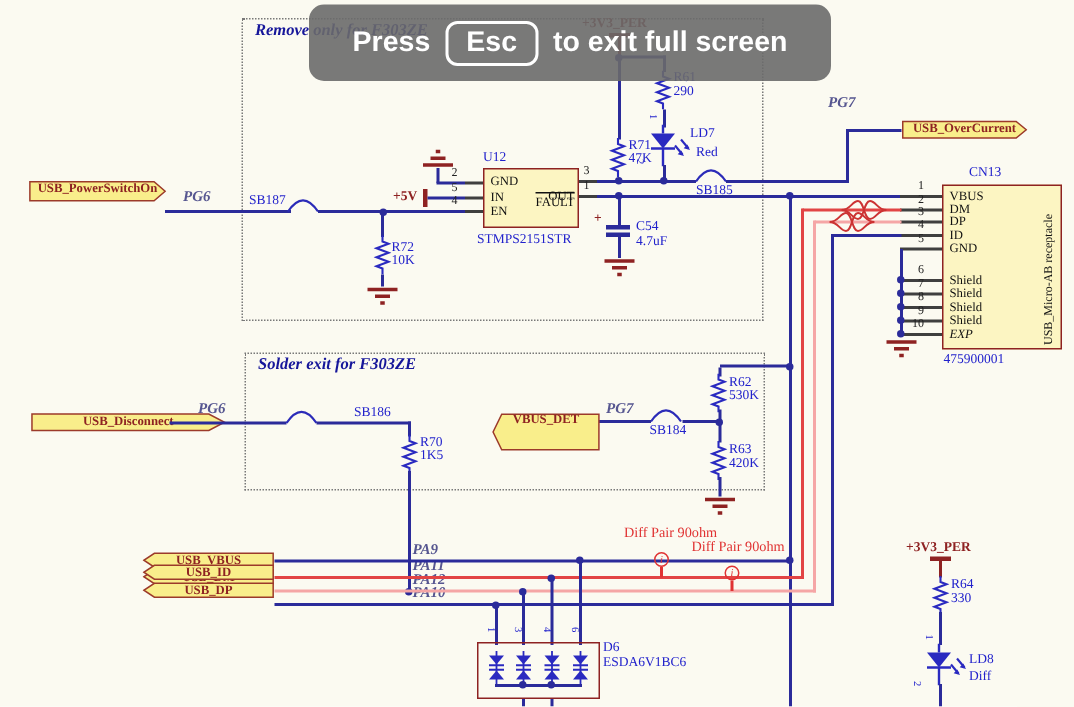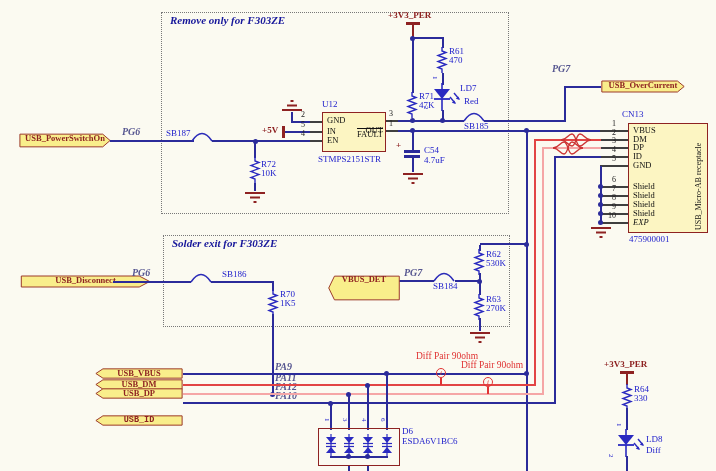--- a/index.html
+++ b/index.html
@@ -82,38 +82,38 @@
   <div class="a" style="left:412px;top:24px;width:2px;height:13px;background:#8e2222;"></div>
   <div class="a wn v" style="left:412px;top:37px;height:56px;"></div>
   <div class="a wn h" style="left:413px;top:37px;width:31px;"></div>
   <div class="a wn v" style="left:442px;top:37px;height:11px;"></div>
   <div class="dot" style="left:410px;top:36px;"></div>
 
   <svg class="a" style="left:436px;top:47px;width:12px;height:26px;">
       <use href="#rsym"></use>
     </svg>
   <div class="t ref" style="left:449px;top:47px;">R61</div>
-  <div class="t val" style="left:449px;top:56px;">470</div>
+  <div class="t val" style="left:449px;top:56px;">290</div>
   <svg class="a" style="left:406px;top:92px;width:12px;height:26px;">
       <use href="#rsym"></use>
     </svg>
   <div class="t ref" style="left:419px;top:92px;">R71</div>
   <div class="t val" style="left:419px;top:101px;">47K</div>
 
   <div class="a wn v" style="left:442px;top:73px;height:12px;"></div>
   <div class="t rot" style="left:433px;top:74px;">1</div>
   <svg class="a" style="left:432px;top:83px;width:28px;height:28px;">
       <use href="#ledsym"></use>
     </svg>
   <div class="t rot" style="left:424px;top:104px;">2</div>
   <div class="a wn v" style="left:442px;top:110px;height:12px;"></div>
   <div class="t ref" style="left:460px;top:84px;">LD7</div>
   <div class="t val" style="left:464px;top:97px;">Red</div>
 
-  <div class="port" style="left:19px;top:133px;width:92px;height:15px;">
+  <div class="port" style="left:19px;top:120px;width:92px;height:15px;">
     <svg viewBox="0 0 100 13" preserveAspectRatio="none">
         <polygon points="1,1 91,1 99,6.5 91,12 1,12" fill="#f9ee8b" stroke="#9c3a2a" vector-effect="non-scaling-stroke"></polygon>
       </svg>
     <span>USB_PowerSwitchOn</span>
   </div>
   <div class="t net" style="left:122px;top:127px;">PG6</div>
   <div class="a wn h" style="left:110px;top:140px;width:84px;"></div>
   <svg class="a" style="left:191px;top:132px;width:22px;height:10px;">
       <use href="#arcsym"></use>
     </svg>
@@ -214,38 +214,38 @@
     <svg viewBox="0 0 100 13" preserveAspectRatio="none">
         <polygon points="99,1 9,1 1,6.5 9,12 99,12" fill="#f9ee8b" stroke="#9c3a2a" vector-effect="non-scaling-stroke"></polygon>
       </svg>
     <span>VBUS_DET</span>
   </div>
   <div class="a wn v" style="left:479px;top:282px;height:13px;"></div>
   <svg class="a" style="left:473px;top:294px;width:12px;height:26px;">
       <use href="#rsym"></use>
     </svg>
   <div class="t ref" style="left:486px;top:295px;">R63</div>
-  <div class="t val" style="left:486px;top:304px;">270K</div>
+  <div class="t val" style="left:486px;top:304px;">420K</div>
   <div class="a wn v" style="left:479px;top:318px;height:13px;"></div>
   <svg class="a" style="left:468px;top:331px;width:24px;height:14px;">
       <use href="#gndsym"></use>
     </svg>
 
   <div class="port" style="left:20px;top:275px;width:94px;height:13px;padding-left:37px;">
     <svg viewBox="0 0 100 13" preserveAspectRatio="none">
         <polygon points="1,1 91,1 99,6.5 91,12 1,12" fill="#f9ee8b" stroke="#9c3a2a" vector-effect="non-scaling-stroke"></polygon>
       </svg>
     <span>USB_Disconnect</span>
   </div>
   <div class="t net" style="left:132px;top:268px;">PG6</div>
   <div class="a wn h" style="left:113px;top:281px;width:78px;"></div>
   <svg class="a" style="left:190px;top:273px;width:22px;height:10px;">
       <use href="#arcsym"></use>
     </svg>
-  <div class="t ref" style="left:186px;top:270px;padding-left:36px;">SB186</div>
+  <div class="t ref" style="left:200px;top:270px;padding-left:36px;">SB186</div>
   <div class="a wn h" style="left:211px;top:281px;width:63px;"></div>
   <div class="a wn v" style="left:272px;top:281px;height:10px;"></div>
   <svg class="a" style="left:267px;top:290px;width:12px;height:26px;">
       <use href="#rsym"></use>
     </svg>
   <div class="t ref" style="left:280px;top:290px;">R70</div>
   <div class="t val" style="left:280px;top:299px;">1K5</div>
   <div class="a wn v" style="left:272px;top:314px;height:81px;"></div>
   <div class="dot" style="left:270px;top:392px;"></div>
 
@@ -260,21 +260,21 @@
         <polygon points="99,1 9,1 1,6.5 9,12 99,12" fill="#f9ee8b" stroke="#9c3a2a" vector-effect="non-scaling-stroke"></polygon>
       </svg>
     <span style="line-height:11px;">USB_DM</span>
   </div>
   <div class="port" style="left:95px;top:388px;width:88px;height:11px;">
     <svg viewBox="0 0 100 13" preserveAspectRatio="none">
         <polygon points="99,1 9,1 1,6.5 9,12 99,12" fill="#f9ee8b" stroke="#9c3a2a" vector-effect="non-scaling-stroke"></polygon>
       </svg>
     <span style="line-height:11px;">USB_DP</span>
   </div>
-  <div class="port" style="left:95px;top:415px;width:88px;height:11px;font-family:Liberation Mono, monospace;">
+  <div class="port" style="left:95px;top:376px;width:88px;height:11px;">
     <svg viewBox="0 0 100 13" preserveAspectRatio="none">
         <polygon points="99,1 9,1 1,6.5 9,12 99,12" fill="#f9ee8b" stroke="#9c3a2a" vector-effect="non-scaling-stroke"></polygon>
       </svg>
     <span style="line-height:11px;">USB_ID</span>
   </div>
   <div class="t net" style="left:275px;top:362px;">PA9</div>
   <div class="t net" style="left:275px;top:373px;">PA11</div>
   <div class="t net" style="left:275px;top:382px;">PA12</div>
   <div class="t net" style="left:275px;top:391px;">PA10</div>
 
@@ -321,21 +321,21 @@
     </svg>
   <div class="a wn h" style="left:330px;top:456px;width:58px;"></div>
   <div class="dot" style="left:346px;top:454px;"></div>
   <div class="dot" style="left:365px;top:454px;"></div>
   <div class="a wn v" style="left:348px;top:466px;height:5px;"></div>
   <div class="a wn v" style="left:367px;top:466px;height:5px;"></div>
   <div class="t ref" style="left:402px;top:427px;">D6</div>
   <div class="t ref" style="left:402px;top:437px;font-family:Liberation Serif, serif;">ESDA6V1BC6</div>
 
   <div class="chipbox" style="left:628px;top:123px;width:80px;height:110px;"></div>
-  <div class="t ref" style="left:622px;top:110px;">CN13</div>
+  <div class="t ref" style="left:646px;top:110px;">CN13</div>
   <div class="t ref" style="left:629px;top:235px;">475900001</div>
   <div class="a vtext" style="left:694px;top:126px;height:104px;">USB_Micro-AB receptacle</div>
 
   <div class="a wl" style="left:600px;top:130px;width:28px;"></div>
   <div class="a wl" style="left:600px;top:139px;width:28px;"></div>
   <div class="a wl" style="left:600px;top:147px;width:28px;"></div>
   <div class="a wl" style="left:600px;top:156px;width:28px;"></div>
   <div class="a wl" style="left:600px;top:165px;width:28px;"></div>
   <div class="a wl" style="left:600px;top:186px;width:28px;"></div>
   <div class="a wl" style="left:600px;top:195px;width:28px;"></div>
@@ -396,14 +396,19 @@
   <div class="a wn v" style="left:626px;top:408px;height:22px;"></div>
   <div class="t rot" style="left:617px;top:421px;">1</div>
   <svg class="a" style="left:616px;top:429px;width:28px;height:28px;">
       <use href="#ledsym"></use>
     </svg>
   <div class="t rot" style="left:609px;top:452px;">2</div>
   <div class="a wn v" style="left:626px;top:456px;height:15px;"></div>
   <div class="t ref" style="left:646px;top:435px;">LD8</div>
   <div class="t val" style="left:646px;top:446px;">Diff</div>
 
+  <div id="overlay">
+    <span>Press</span>
+    <span class="key">Esc</span>
+    <span>to exit full screen</span>
+  </div>
 
 </div>
 
 </body></html>

